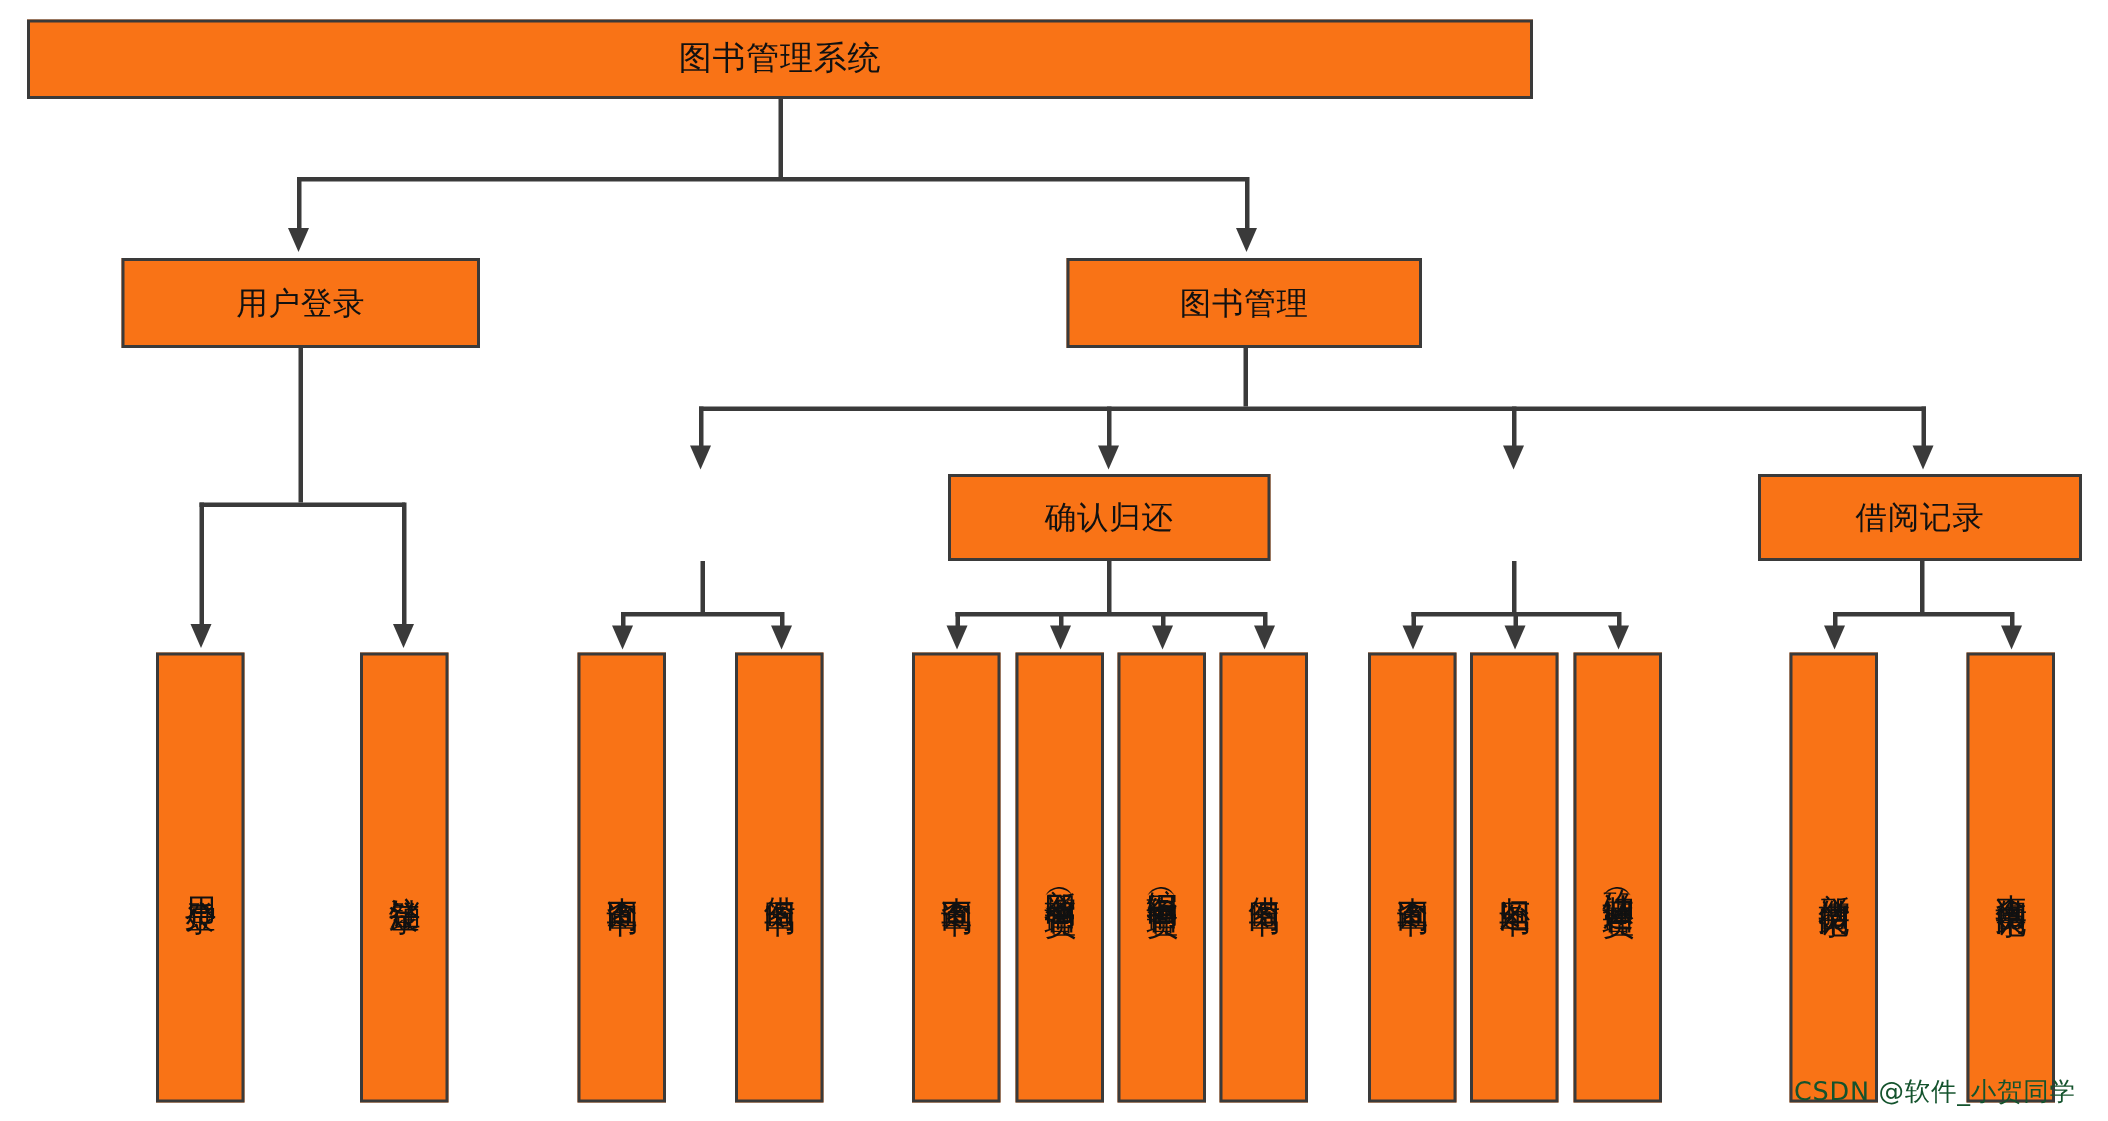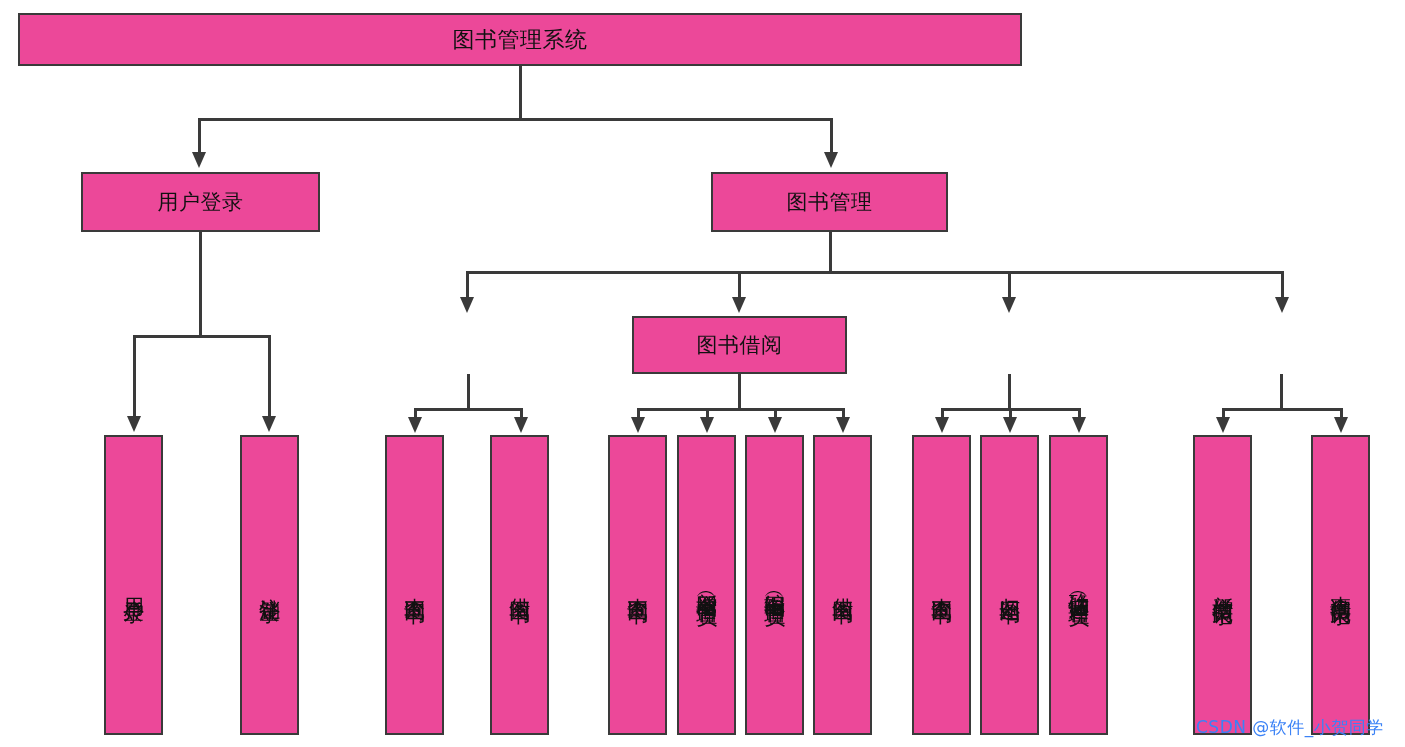--- a/index.html
+++ b/index.html
@@ -16,21 +16,21 @@
     position: relative;
     width: 1405px;
     height: 747px;
     background: #ffffff;
     overflow: hidden;
   }
   
   .node {
     position: absolute;
     box-sizing: border-box;
-    background: #ec4899;
+    background: #f97316;
     border: 2.5px solid #3a3a3a;
     display: flex;
     align-items: center;
     justify-content: center;
     text-align: right;
   }
   .node .label {
     font-size: 21px;
     line-height: 1.15;
     letter-spacing: 0.5px;
@@ -66,21 +66,21 @@
     width: 0;
     height: 0;
     border-left: 7px solid transparent;
     border-right: 7px solid transparent;
     border-top: 16px solid #3a3a3a;
   }
   
   #watermark {
     position: absolute;
     font-size: 17px;
-    color: #3b82f6;
+    color: #14532d;
     white-space: nowrap;
     letter-spacing: 0.5px;
     font-family: "DejaVu Sans", "Liberation Sans", sans-serif;
   }
 </style>
 </head>
 <body>
 
 <div id="canvas">
 
@@ -118,21 +118,24 @@
   <div class="conn v" style="left:466px; top:271px; width:2.5px; height:29px;"></div>
   <div class="arrow" style="left:460px; top:297px;"></div>
   <div class="conn v" style="left:738px; top:271px; width:2.5px; height:29px;"></div>
   <div class="arrow" style="left:732px; top:297px;"></div>
   <div class="conn v" style="left:1008px; top:271px; width:2.5px; height:29px;"></div>
   <div class="arrow" style="left:1002px; top:297px;"></div>
   <div class="conn v" style="left:1281px; top:271px; width:2.5px; height:29px;"></div>
   <div class="arrow" style="left:1275px; top:297px;"></div>
 
   <div class="node" style="left:632px; top:316px; width:215px; height:58px;">
-    <span class="label">图书借阅</span>
+    <span class="label">确认归还</span>
+  </div>
+  <div class="node" style="left:1172px; top:316px; width:216px; height:58px;">
+    <span class="label">借阅记录</span>
   </div>
 
   <div class="conn v" style="left:467px; top:374px; width:2.5px; height:34px;"></div>
   <div class="conn h" style="left:414px; top:408px; width:108px; height:2.5px;"></div>
   <div class="conn v" style="left:414px; top:408px; width:2.5px; height:12px;"></div>
   <div class="arrow" style="left:408px; top:417px;"></div>
   <div class="conn v" style="left:520px; top:408px; width:2.5px; height:12px;"></div>
   <div class="arrow" style="left:514px; top:417px;"></div>
 
   <div class="conn v" style="left:738px; top:374px; width:2.5px; height:34px;"></div>

